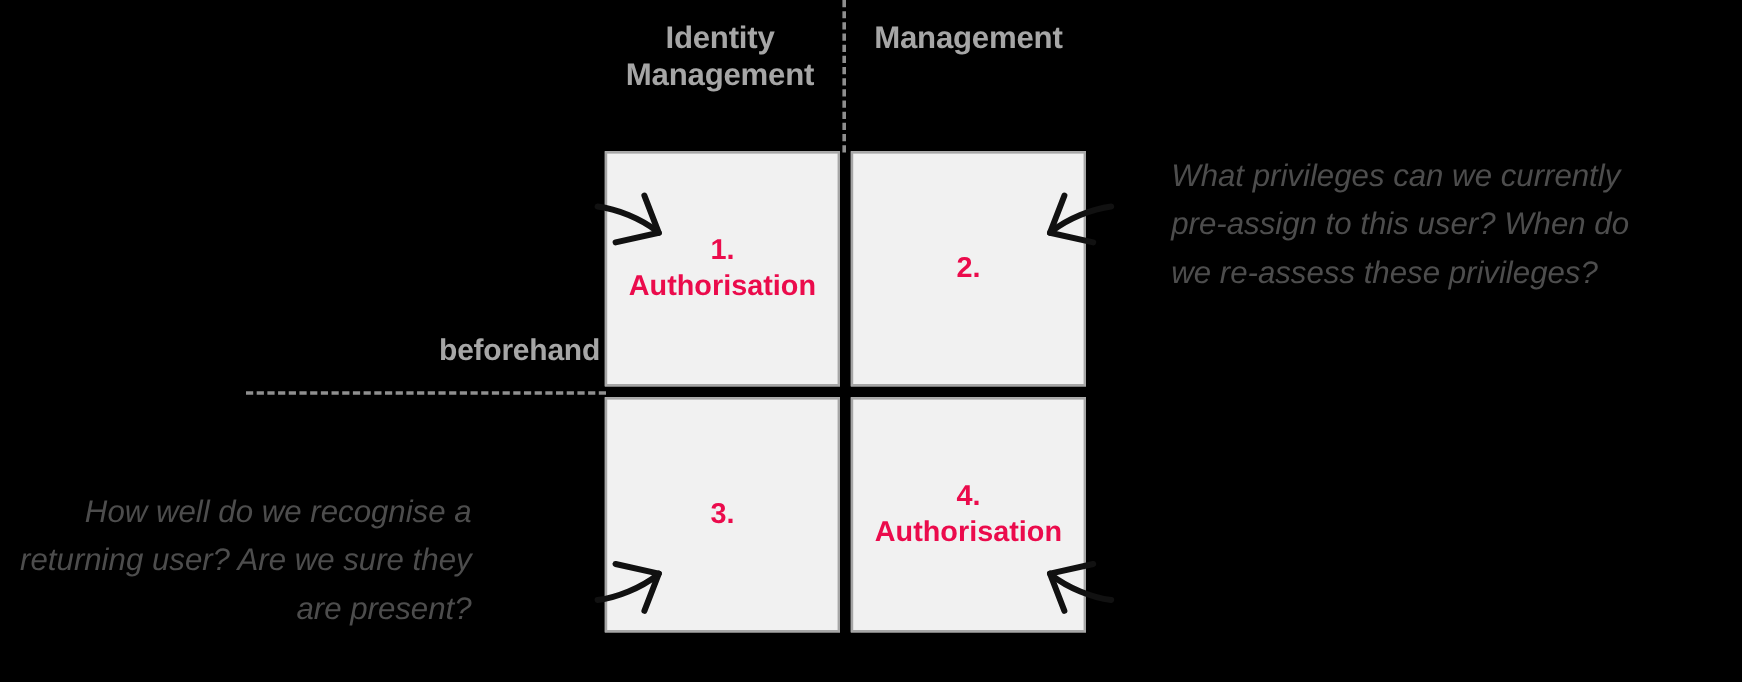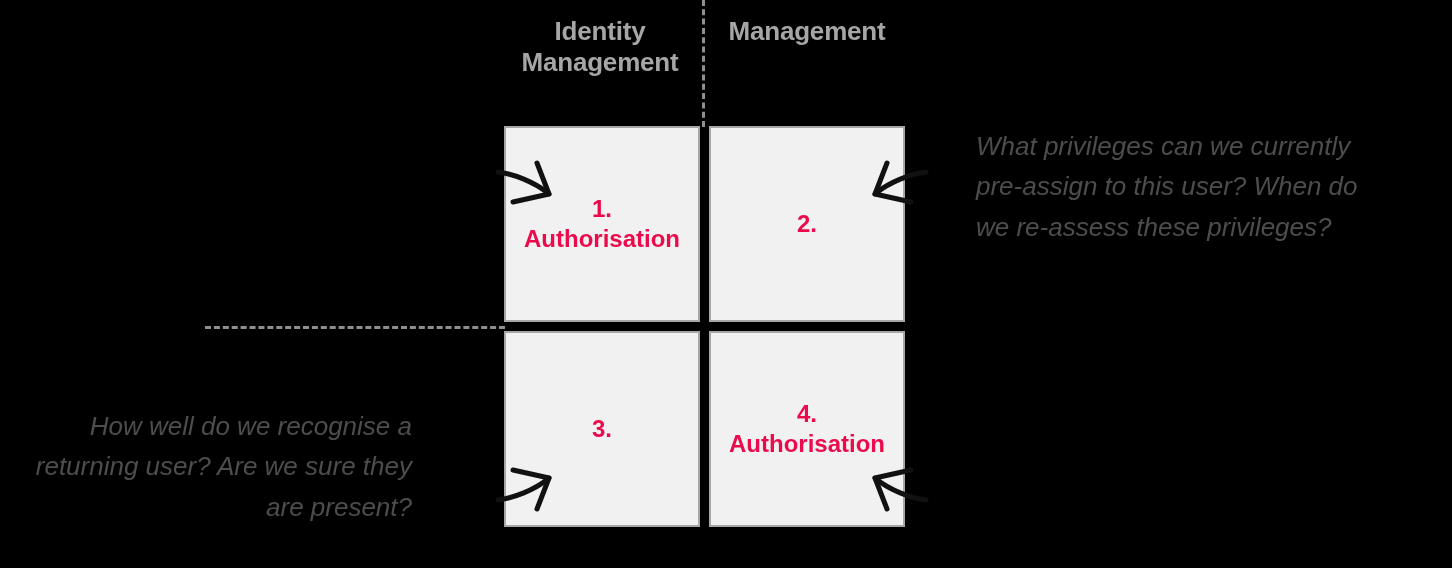--- a/index.html
+++ b/index.html
@@ -97,21 +97,21 @@
     position: absolute;
     font-style: italic;
     font-size: 26px;
     line-height: 1.55;
     color: #4d4d4d;
   }
   .side-left  { text-align: right; }
   .side-right { text-align: left; }
 
   #text-tl { left: 20px;   top: 126px; width: 380px; }
-  #text-bl { left: 32px;   top: 406px; width: 380px; }
+  #text-bl { left: 13px;   top: 406px; width: 380px; }
   #text-tr { left: 976px; top: 126px; width: 420px; }
   #text-br { left: 1008px; top: 406px; width: 400px; }
 
   
   .arrow-svg {
     position: absolute;
     overflow: visible;
     pointer-events: none;
   }
   #arrow-1 { left: 496px; top: 150px; }
@@ -129,20 +129,21 @@
     <div>Management</div>
   </div>
 
   <div class="col-header" id="header-access">
     <div>Management</div>
   </div>
 
   <div id="vertical-divider"></div>
   <div id="horizontal-divider"></div>
 
+  <div class="row-label" id="label-beforehand">beforehand</div>
 
   <div class="quad-box" id="box-1">
     <div class="quad-num">1.</div>
     <div class="quad-name">Authorisation</div>
   </div>
 
   <div class="quad-box" id="box-2">
     <div class="quad-num">2.</div>
   </div>
 

